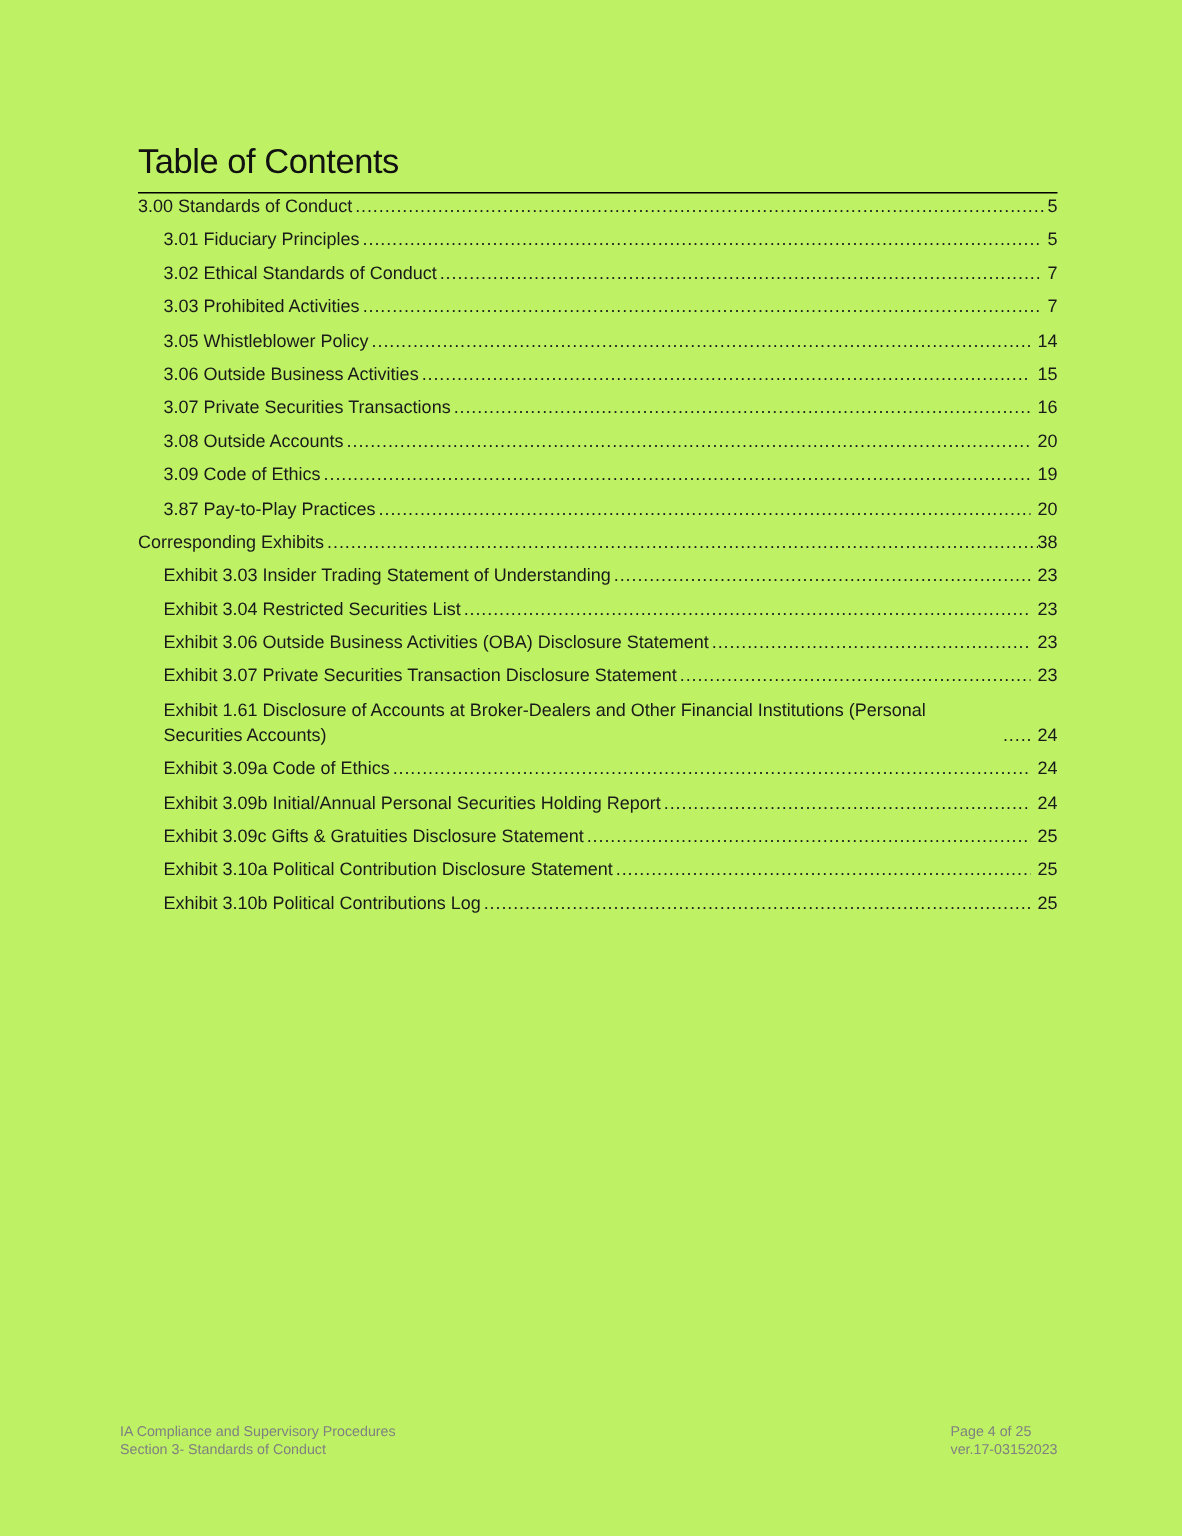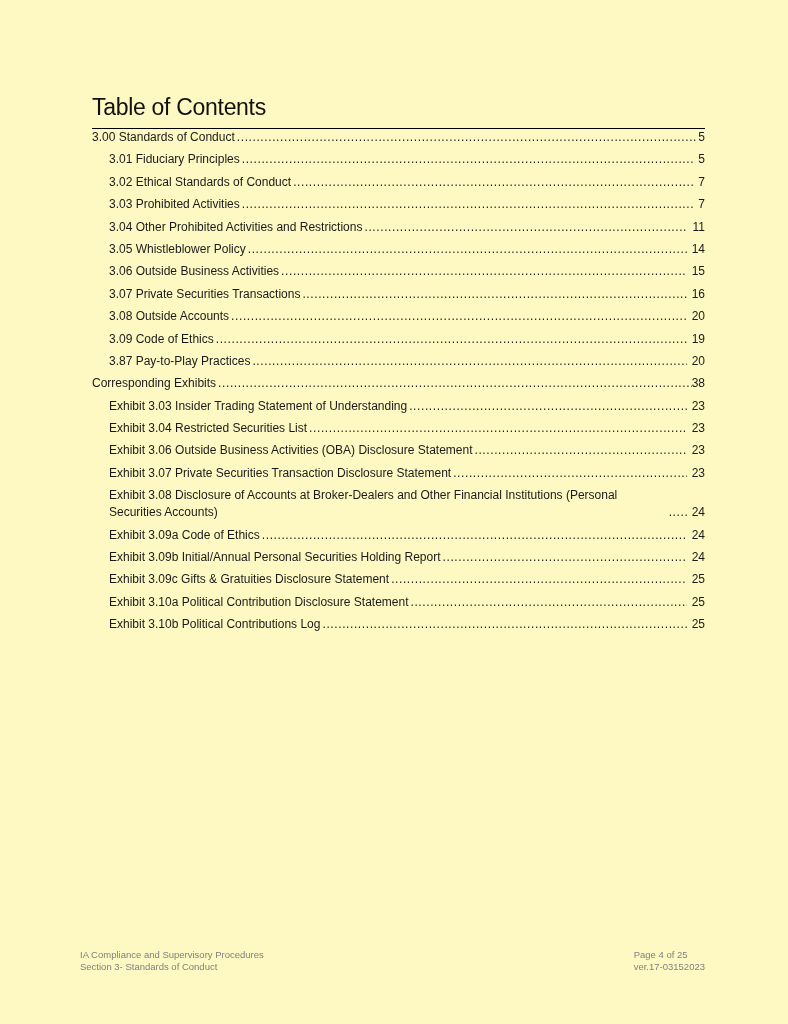--- a/index.html
+++ b/index.html
@@ -1,21 +1,21 @@
 <!DOCTYPE html>
 <html><head>
 <meta charset="utf-8">
 <style>
   * { margin: 0; padding: 0; box-sizing: border-box; }
   html, body { background: #e8e8e8; }
   .page {
     position: relative;
     width: 788px;
     height: 1024px;
-    background: #fef9c3;
+    background: #bef264;
     font-family: "Liberation Sans", sans-serif;
     color: #1a1a1a;
     overflow: hidden;
   }
   .content {
     position: absolute;
     left: 92px;
     right: 83px;
     top: 94px;
   }
@@ -99,25 +99,20 @@
     <span class="leader"></span>
     <span class="toc-page">7</span>
   </div>
 
   <div class="toc-row level-1">
     <span class="toc-label">3.03 Prohibited Activities</span>
     <span class="leader"></span>
     <span class="toc-page">7</span>
   </div>
 
-  <div class="toc-row level-1">
-    <span class="toc-label">3.04 Other Prohibited Activities and Restrictions</span>
-    <span class="leader"></span>
-    <span class="toc-page">11</span>
-  </div>
 
   <div class="toc-row level-1">
     <span class="toc-label">3.05 Whistleblower Policy</span>
     <span class="leader"></span>
     <span class="toc-page">14</span>
   </div>
 
   <div class="toc-row level-1">
     <span class="toc-label">3.06 Outside Business Activities</span>
     <span class="leader"></span>
@@ -172,21 +167,21 @@
     <span class="toc-page">23</span>
   </div>
 
   <div class="toc-row level-1">
     <span class="toc-label">Exhibit 3.07 Private Securities Transaction Disclosure Statement</span>
     <span class="leader"></span>
     <span class="toc-page">23</span>
   </div>
 
   <div class="toc-row level-1">
-    <span class="toc-label">Exhibit 3.08 Disclosure of Accounts at Broker-Dealers and Other Financial Institutions (Personal Securities Accounts)</span>
+    <span class="toc-label">Exhibit 1.61 Disclosure of Accounts at Broker-Dealers and Other Financial Institutions (Personal Securities Accounts)</span>
     <span class="leader"></span>
     <span class="toc-page">24</span>
   </div>
 
   <div class="toc-row level-1">
     <span class="toc-label">Exhibit 3.09a Code of Ethics</span>
     <span class="leader"></span>
     <span class="toc-page">24</span>
   </div>
 

